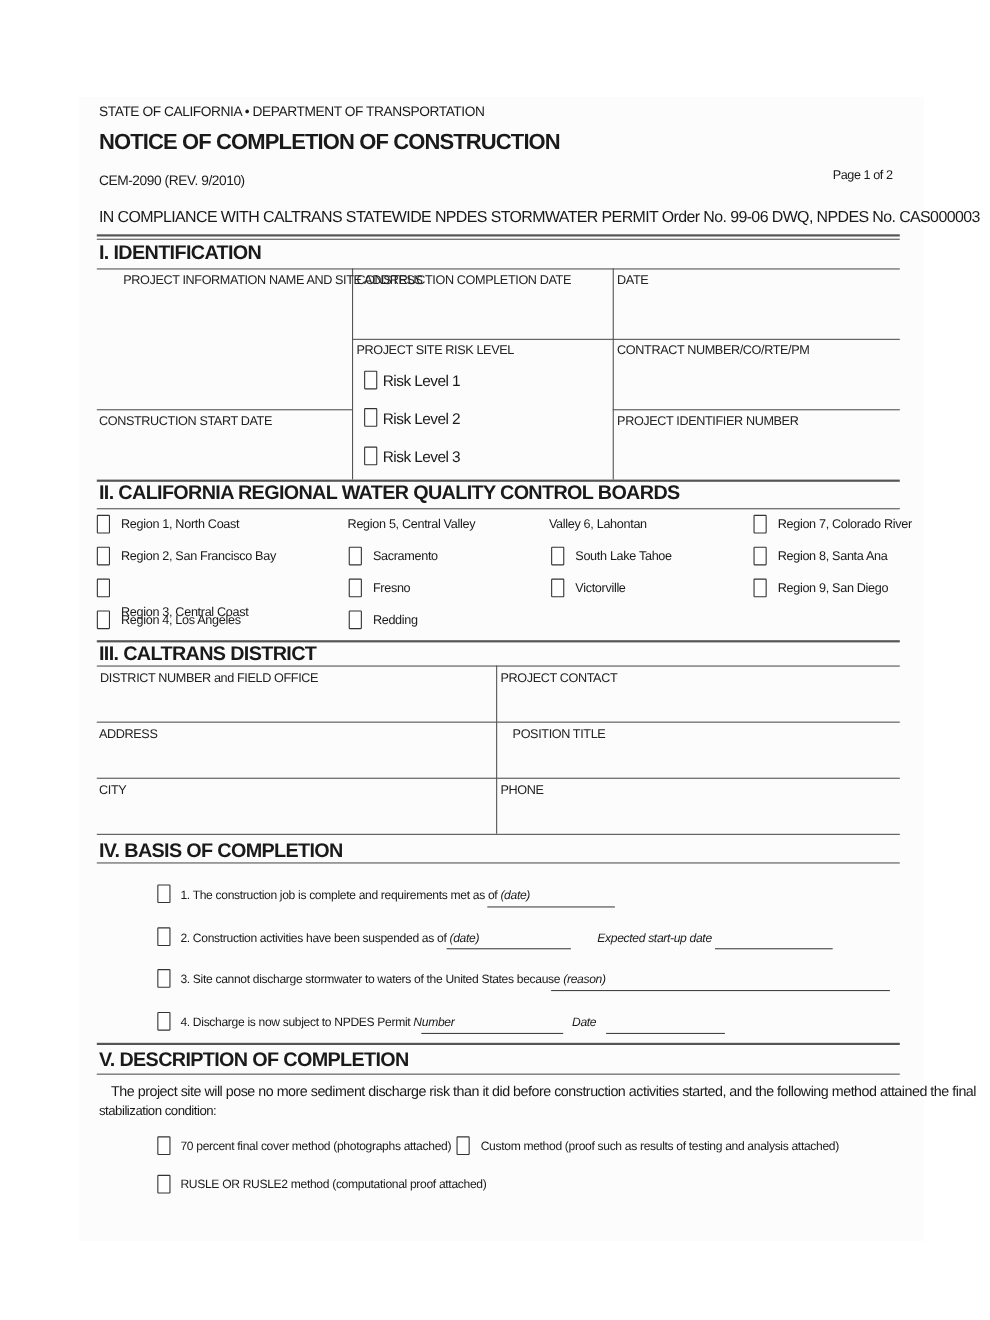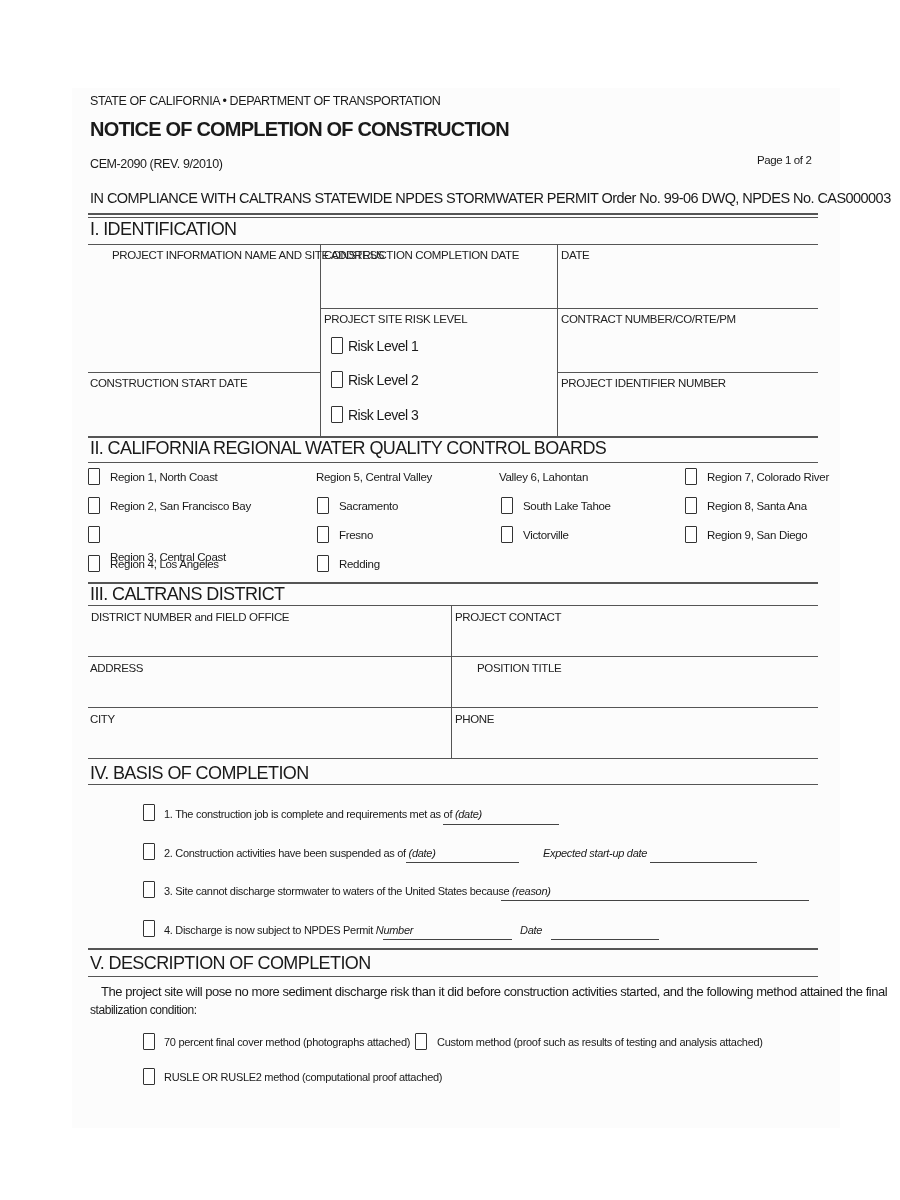--- a/index.html
+++ b/index.html
@@ -7,21 +7,21 @@
     width: 900px; height: 1200px; background: #ffffff; position: relative;
     font-family: "Liberation Sans", sans-serif; color: #1a1a1a; overflow: hidden;
   }
   .page {
     position: absolute; left: 72px; top: 88px; width: 768px; height: 1040px;
     background: #fcfcfc;
   }
   .abs { position: absolute; white-space: nowrap; }
   .small { font-size: 11.5px; letter-spacing: -0.3px; }
   .label { font-size: 11.5px; letter-spacing: -0.35px; color: #222; }
-  .hdr { font-size: 18px; font-weight: normal; letter-spacing: -0.6px; color: #1a1a1a; }
+  .hdr { font-size: 18px; font-weight: bold; letter-spacing: -0.6px; color: #1a1a1a; }
   .line { position: absolute; background: #555; height: 1px; }
   .vline { position: absolute; background: #555; width: 1px; }
   .cb {
     position: absolute; width: 12px; height: 17px; border: 1.3px solid #333;
     border-radius: 1px; background: #fff; box-sizing: border-box; cursor: pointer;
   }
   .blank { position: absolute; height: 1px; background: #444; }
   .ital { font-style: italic; }
 </style>
 </head>
@@ -108,21 +108,21 @@
 <div class="vline" style="left:451px;top:605px;height:153px;"></div>
 <div class="line" style="left:88px;top:656px;width:730px;"></div>
 <div class="line" style="left:88px;top:707px;width:730px;"></div>
 
 <div class="abs label" style="left:91px;top:611px;">DISTRICT NUMBER and FIELD OFFICE</div>
 <div class="abs" style="left:90px;top:626px;width:358px;height:28px;"></div>
 <div class="abs label" style="left:455px;top:611px;">PROJECT CONTACT</div>
 <div class="abs" style="left:454px;top:626px;width:362px;height:28px;"></div>
 <div class="abs label" style="left:90px;top:662px;">ADDRESS</div>
 <div class="abs" style="left:90px;top:677px;width:358px;height:28px;"></div>
-<div class="abs label" style="left:477px;top:662px;">POSITION TITLE</div>
+<div class="abs label" style="left:466px;top:662px;">POSITION TITLE</div>
 <div class="abs" style="left:454px;top:677px;width:362px;height:28px;"></div>
 <div class="abs label" style="left:90px;top:713px;">CITY</div>
 <div class="abs" style="left:90px;top:728px;width:358px;height:28px;"></div>
 <div class="abs label" style="left:455px;top:713px;">PHONE</div>
 <div class="abs" style="left:454px;top:728px;width:362px;height:28px;"></div>
 
 <div class="line" style="left:88px;top:758px;width:730px;"></div>
 <div class="abs hdr" style="left:90px;top:763px;">IV.  BASIS OF COMPLETION</div>
 <div class="line" style="left:88px;top:784px;width:730px;"></div>
 

